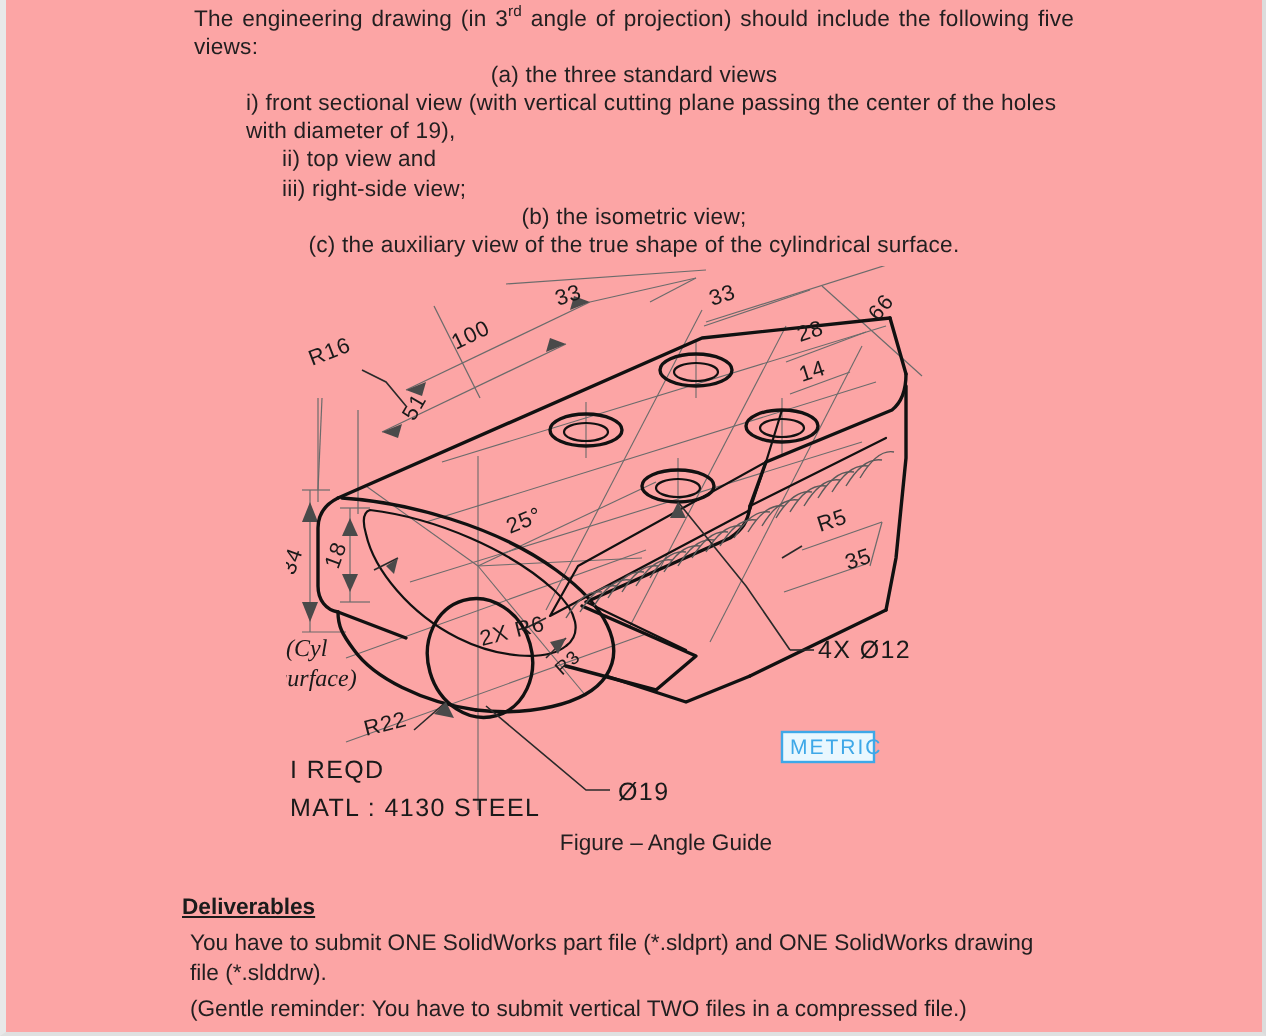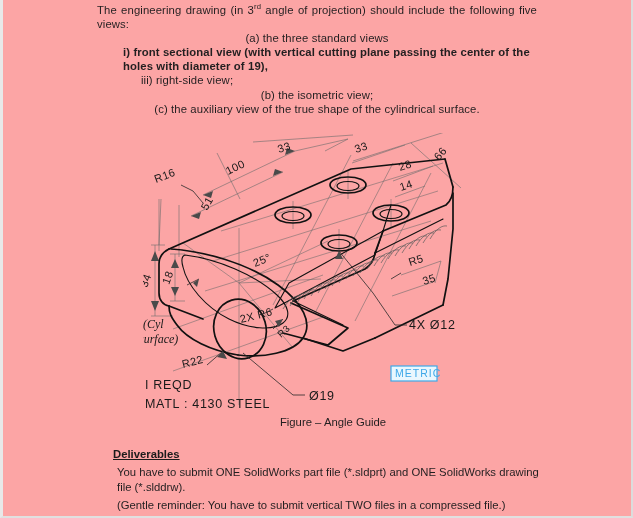--- a/index.html
+++ b/index.html
@@ -35,21 +35,21 @@
   }
   .para {
     font-size: 11.3px;
     line-height: 14.1px;
     color: #221f20;
     margin: 0;
     letter-spacing: 0.01em;
   }
   .justified { text-align: justify; text-align-last: left; }
   .ind1 { padding-left: 0px; text-align: center; }
-  .ind2 { padding-left: 26px; font-weight: bold; }
+  .ind2 { padding-left: 26px; }
   .ind3 { padding-left: 44px; }
   sup.ord { font-size: 0.68em; vertical-align: super; line-height: 0; }
 
   
   #drawing-wrap {
     position: absolute;
     left: 140px;
     top: 133px;
     width: 370px;
     height: 285px;
@@ -61,21 +61,21 @@
     left: 110px;
     top: 416px;
     width: 440px;
     text-align: center;
     font-size: 11.3px;
     color: #221f20;
   }
 
   #deliverables {
     position: absolute;
-    left: 110px;
+    left: 88px;
     top: 447px;
     width: 442px;
   }
   #deliverables h2 {
     font-size: 11.3px;
     font-weight: bold;
     margin: 0;
     text-decoration: underline;
     color: #1b1b1b;
     line-height: 14.2px;
@@ -125,20 +125,21 @@
 <body>
 
 <div id="page">
 
   <div id="content">
 
     <p class="para justified"><span>The engineering drawing (in 3</span><sup class="ord">rd</sup><span> angle of projection) should include the following five views:</span></p>
 
     <p class="para ind1">(a) the three standard views</p>
     <p class="para ind2">i) front sectional view (with vertical cutting plane passing the center of the holes with diameter of 19),</p>
+    <p class="para ind3">ii) top view and</p>
     <p class="para ind3">iii) right-side view;</p>
     <p class="para ind1">(b) the isometric view;</p>
     <p class="para ind1">(c) the auxiliary view of the true shape of the cylindrical surface.</p>
   </div>
 
   <div id="drawing-wrap">
     <svg id="drawing" width="370" height="285" viewBox="0 0 370 285">
 
       <g>
 

